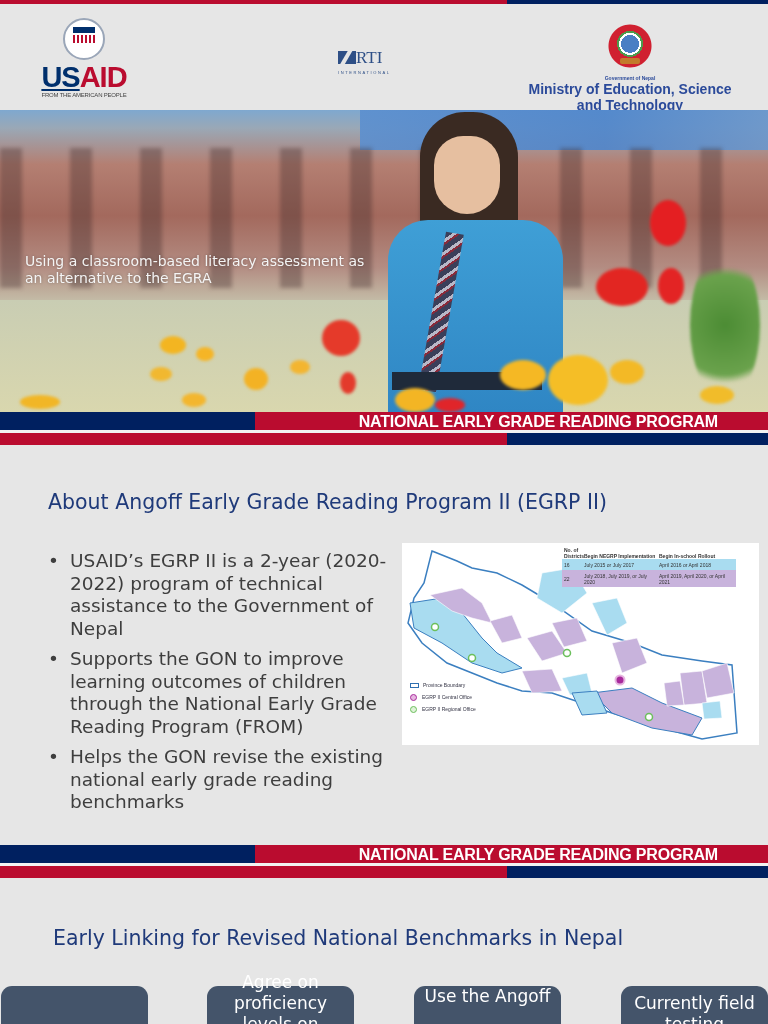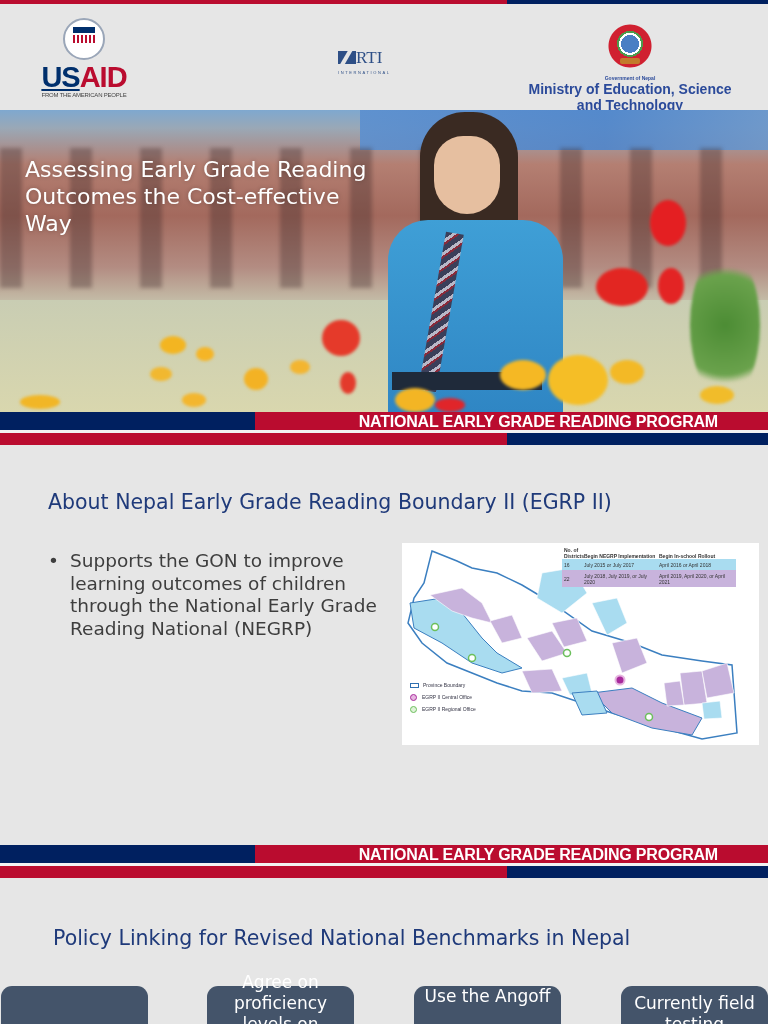--- a/index.html
+++ b/index.html
@@ -135,35 +135,37 @@
   <div class="flower" style="left:650px;top:90px;width:36px;height:46px;background:#e41f22;"></div>
   <div class="flower" style="left:596px;top:158px;width:52px;height:38px;background:#e22622;"></div>
   <div class="flower" style="left:658px;top:158px;width:26px;height:36px;background:#e32424;"></div>
   <div class="flower" style="left:690px;top:140px;width:70px;height:150px;background:radial-gradient(circle,#4c8c34,#6aa24c 60%,transparent 70%);"></div>
   <div class="flower" style="left:500px;top:250px;width:46px;height:30px;background:#f5b824;"></div>
   <div class="flower" style="left:548px;top:245px;width:60px;height:50px;background:#f5be26;"></div>
   <div class="flower" style="left:610px;top:250px;width:34px;height:24px;background:#f3b926;"></div>
   <div class="flower" style="left:700px;top:276px;width:34px;height:18px;background:#f1bc2a;"></div>
   <div class="flower" style="left:395px;top:278px;width:40px;height:24px;background:#f3b524;"></div>
   <div class="flower" style="left:435px;top:288px;width:30px;height:14px;background:#e0252a;"></div>
-  <div class="hero-title">Assessing Early Grade Reading Outcomes the Cost-effective Way</div>
+  <div class="hero-sub">Using a classroom-based literacy assessment as an alternative to the EGRA</div>
 </div>
 
 <div class="abs band" style="top:412px;">
   <div class="blue1"></div>
   <div class="red1"></div>
   <div class="gap"></div>
   <div class="red2"></div>
   <div class="blue2"></div>
   <div class="label">NATIONAL EARLY GRADE READING PROGRAM</div>
 </div>
 
-<div class="abs s2-title">About Nepal Early Grade Reading Boundary II (EGRP II)</div>
+<div class="abs s2-title">About Angoff Early Grade Reading Program II (EGRP II)</div>
 <ul class="abs bullets">
-  <li>Supports the GON to improve learning outcomes of children through the National Early Grade Reading National (NEGRP)</li>
+  <li>USAID’s EGRP II is a 2-year (2020-2022) program of technical assistance to the Government of Nepal</li>
+  <li>Supports the GON to improve learning outcomes of children through the National Early Grade Reading Program (FROM)</li>
+  <li>Helps the GON revise the existing national early grade reading benchmarks</li>
 </ul>
 
 <div class="abs map">
   <svg width="357" height="202" viewBox="0 0 357 202">
     <path d="M30,8 L55,18 L70,25 L95,30 L120,42 L150,60 L190,88 L230,100 L260,112 L300,118 L330,122 L335,190 L300,196 L250,182 L210,170 L180,160 L150,150 L120,148 L95,140 L70,130 L45,120 L20,100 L6,80 L12,55 L22,40 Z" fill="#ffffff" stroke="#3b7fc0" stroke-width="1.5"></path>
     <path d="M8,60 L40,55 L60,70 L80,95 L95,110 L120,125 L100,130 L70,120 L40,100 L12,85 Z" fill="#a9dcf0" stroke="#3b7fc0" stroke-width="1"></path>
     <path d="M28,52 L60,45 L80,60 L90,80 L70,75 L50,68 Z" fill="#c8b3dc" stroke="#fff" stroke-width=".6"></path>
     <path d="M88,78 L110,72 L120,95 L100,100 Z" fill="#c8b3dc" stroke="#fff" stroke-width=".6"></path>
     <path d="M140,30 L170,25 L185,50 L160,70 L135,55 Z" fill="#a9dcf0" stroke="#fff" stroke-width=".6"></path>
     <path d="M125,95 L150,88 L165,110 L140,118 Z" fill="#c8b3dc" stroke="#fff" stroke-width=".6"></path>
@@ -219,21 +221,21 @@
 
 <div class="abs band" style="top:845px;">
   <div class="blue1"></div>
   <div class="red1"></div>
   <div class="gap"></div>
   <div class="red2"></div>
   <div class="blue2"></div>
   <div class="label">NATIONAL EARLY GRADE READING PROGRAM</div>
 </div>
 
-<div class="abs s3-title">Policy Linking for Revised National Benchmarks in Nepal</div>
+<div class="abs s3-title">Early Linking for Revised National Benchmarks in Nepal</div>
 <div class="abs card" style="left:1px;">
     <span></span>
   </div>
 <div class="abs card" style="left:207px;">
     <span style="top:-14px;">Agree on proficiency levels on</span>
   </div>
 <div class="abs card" style="left:414px;">
     <span style="top:0;">Use the Angoff</span>
   </div>
 <div class="abs card" style="left:621px;">

